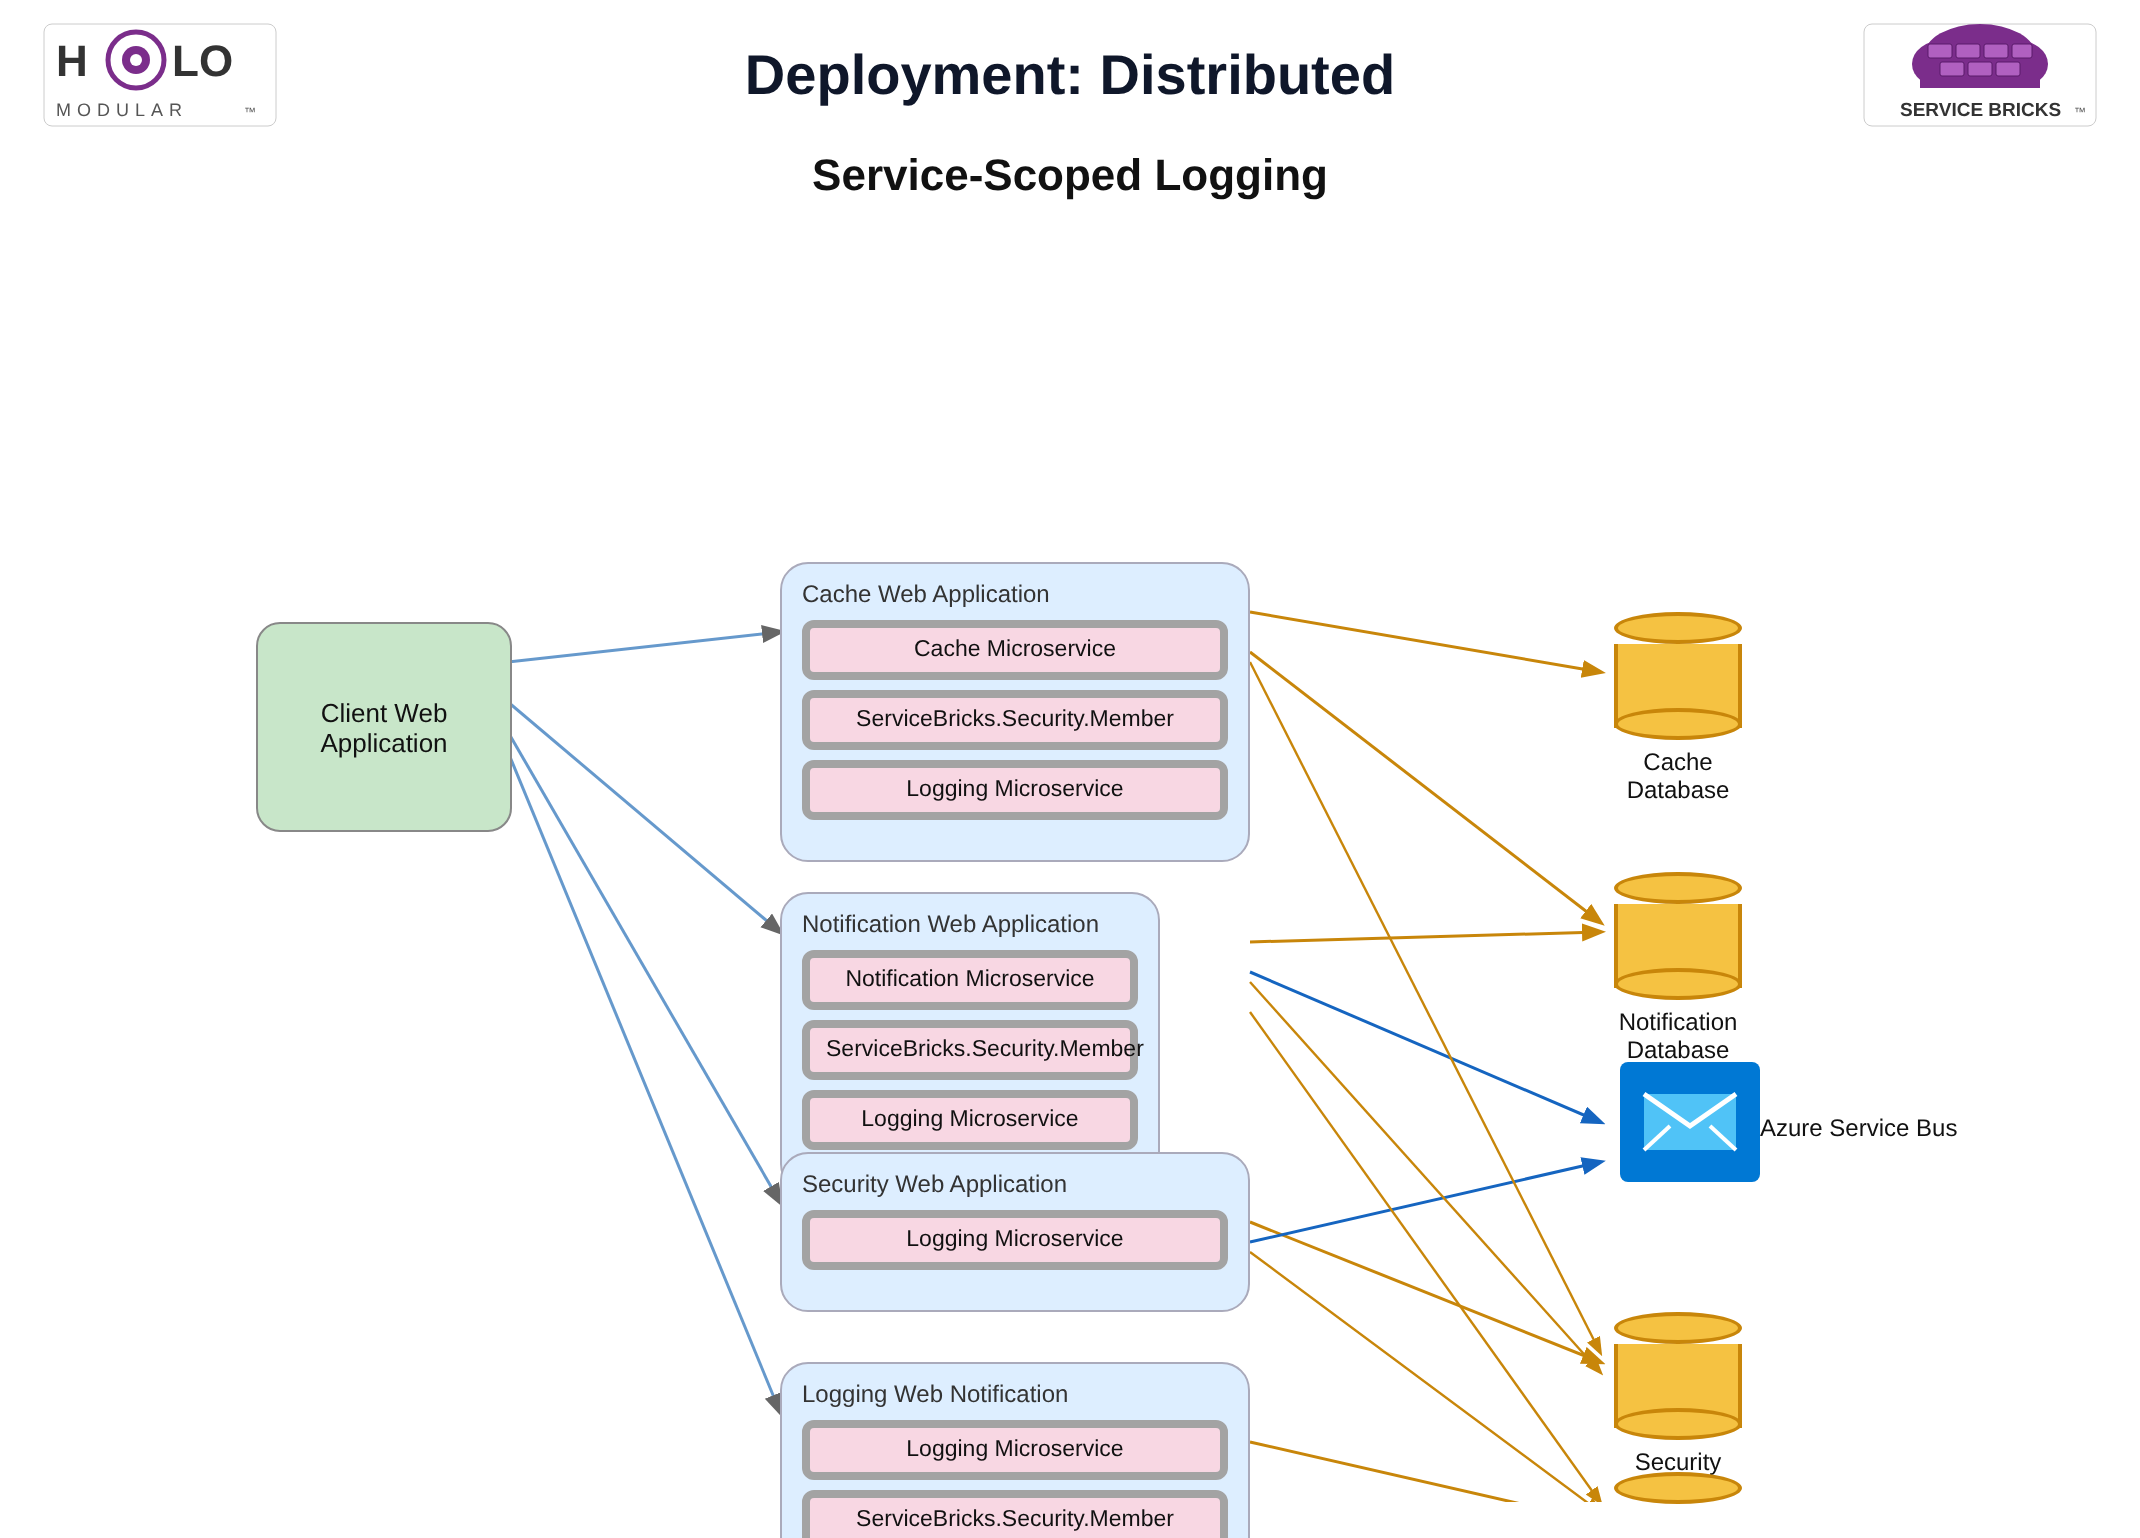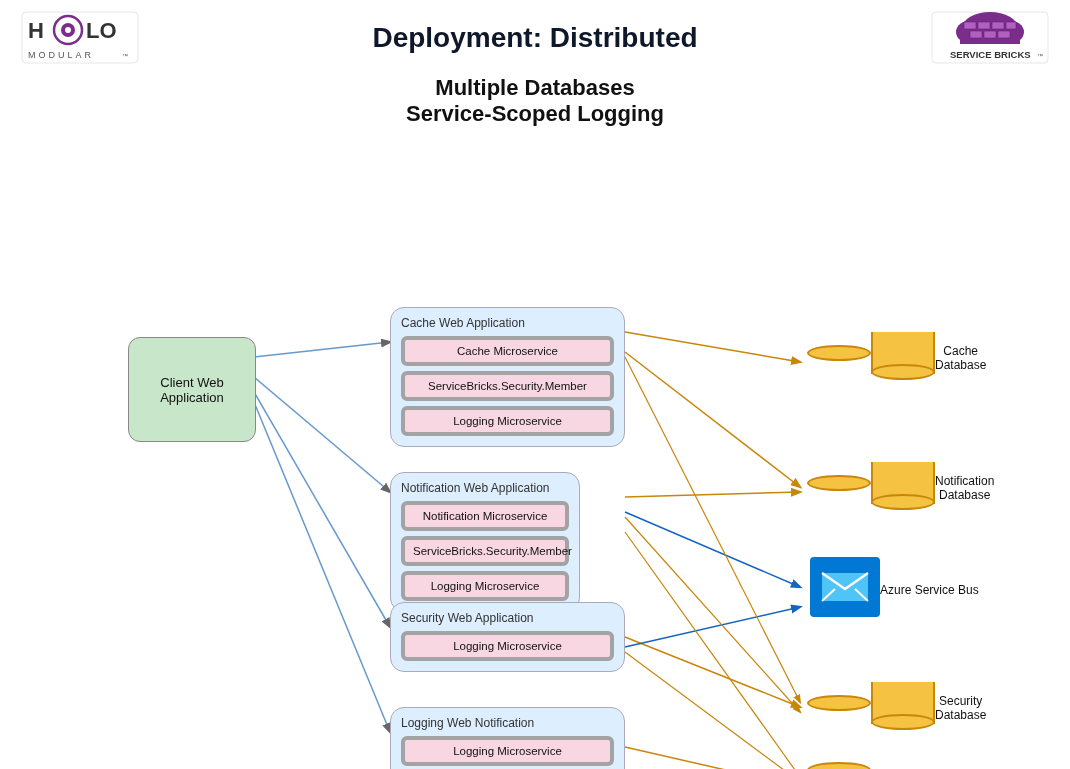--- a/index.html
+++ b/index.html
@@ -68,21 +68,21 @@
       font-size: 13px;
       color: #111;
     }
 
     
     .webapp-container {
       position: absolute;
       background: #ddeeff;
       border: 1.5px solid #aab;
       border-radius: 14px;
-      padding: 8px 10px 10px 10px;
+      padding: 8px 10px 20px 10px;
     }
     .webapp-title {
       font-size: 12px;
       color: #333;
       margin-bottom: 6px;
       text-align: left;
     }
     .service-box {
       background: #f8d7e3;
       border: 4px solid #a3a3a3;
@@ -92,21 +92,21 @@
       text-align: center;
       padding: 5px 8px;
       margin-bottom: 5px;
     }
     .service-box:last-child { margin-bottom: 0; }
 
     
     .db-cylinder {
       position: absolute;
       display: flex;
-      flex-direction: row;
+      flex-direction: column;
       align-items: center;
     }
     .db-body {
       width: 64px;
       height: 42px;
       border-left: 2px solid #c8860a;
       border-right: 2px solid #c8860a;
       border-bottom: 2px solid #c8860a;
       background: #f5c242;
       position: relative;
@@ -202,21 +202,20 @@
     <rect x="76" y="12" width="10" height="7" rx="1" fill="#b060c0" stroke="#5a1a6a" stroke-width="0.5"></rect>
     <rect x="40" y="21" width="12" height="7" rx="1" fill="#b060c0" stroke="#5a1a6a" stroke-width="0.5"></rect>
     <rect x="54" y="21" width="12" height="7" rx="1" fill="#b060c0" stroke="#5a1a6a" stroke-width="0.5"></rect>
     <rect x="68" y="21" width="12" height="7" rx="1" fill="#b060c0" stroke="#5a1a6a" stroke-width="0.5"></rect>
     <text x="20" y="48" font-size="9.5" font-weight="bold" font-family="Arial" fill="#333">SERVICE BRICKS</text>
     <text x="107" y="48" font-size="6" font-family="Arial" fill="#555">™</text>
   </svg>
 </div>
 
 <div class="subtitle">
-  <h2>Multiple Databases</h2>
   <h2>Service-Scoped Logging</h2>
 </div>
 
 <div class="diagram">
 
   <svg class="arrows">
     <defs>
       <marker id="arrowOrange" markerWidth="8" markerHeight="8" refX="6" refY="3" orient="auto">
         <path d="M0,0 L0,6 L8,3 z" fill="#c8860a"></path>
       </marker>

